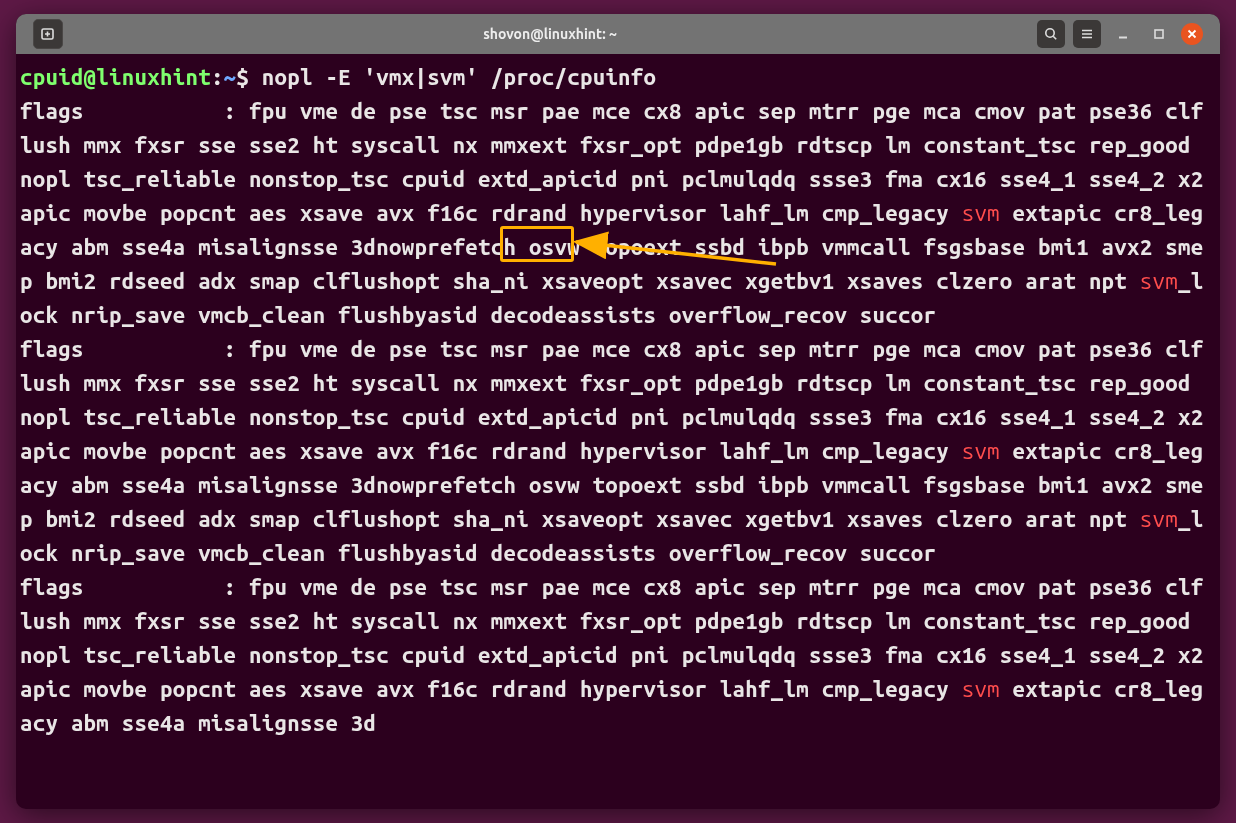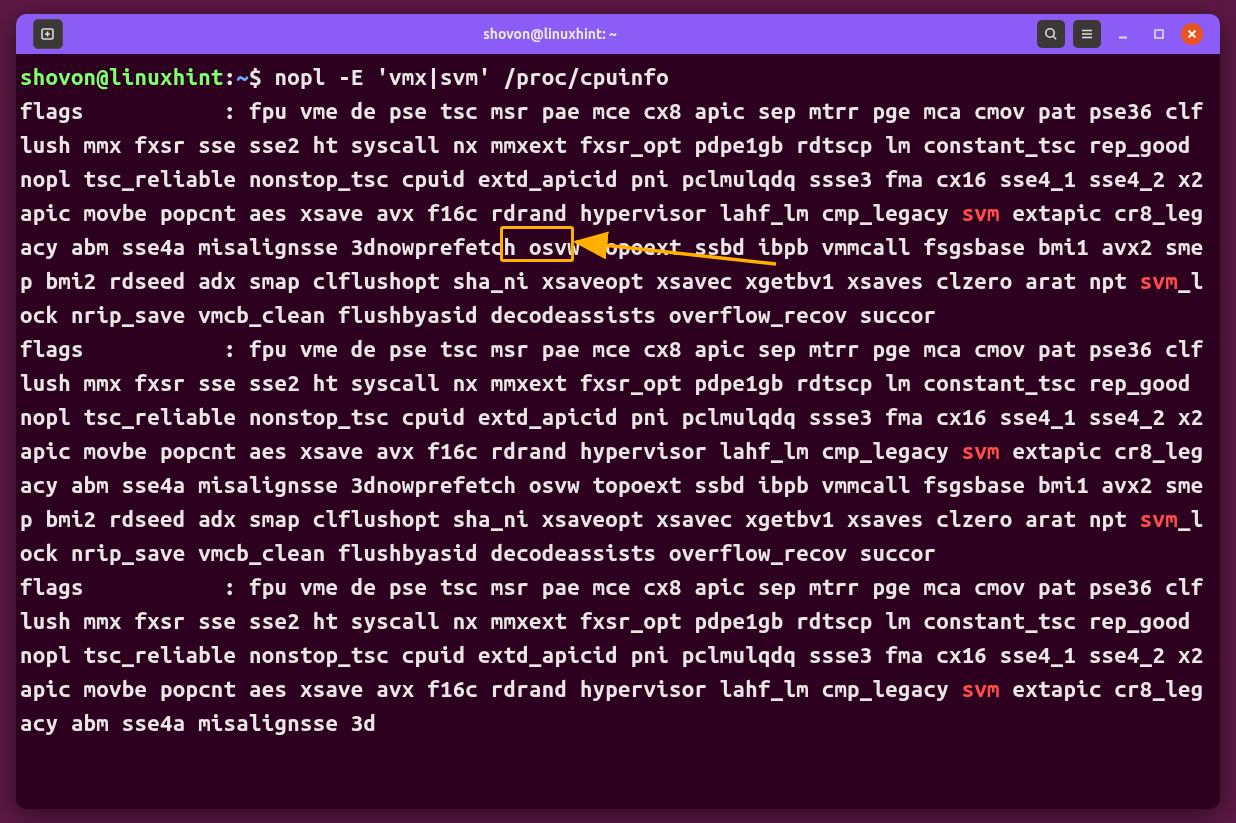--- a/index.html
+++ b/index.html
@@ -19,21 +19,21 @@
     height: 795px;
     background: #2c001e;
     border-radius: 10px;
     box-shadow: 0 6px 30px rgba(0,0,0,0.55);
     display: flex;
     flex-direction: column;
     overflow: hidden;
   }
   .titlebar {
     height: 40px;
-    background: #8b5cf6;
+    background: #737373;
     display: flex;
     align-items: center;
     padding: 0 17px;
     color: #ddd;
     font-family: "Ubuntu", "DejaVu Sans", sans-serif;
     font-size: 14px;
     flex-shrink: 0;
   }
   .tb-left, .tb-right { display: flex; align-items: center; gap: 8px; }
   .tb-center { flex: 1; text-align: center; font-weight: 600; color: #eee; }
@@ -59,21 +59,21 @@
     letter-spacing: 0.3px;
     white-space: pre-wrap;
     word-break: break-all;
     font-weight: 700;
     overflow: hidden;
     position: relative;
   }
   .prompt-user { color: #7fff6e; font-weight: 700; }
   .prompt-path { color: #6fa8ff; font-weight: 700; }
   .prompt-dollar { color: #e9e6e6; }
-  .hl { color: #ff4d4d; font-weight: 700; }
+  .hl { color: #ff4d4d; font-weight: 400; }
   
   .anno-box {
     position: absolute;
     border: 3px solid #ffb000;
     border-radius: 3px;
     pointer-events: none;
   }
   .anno-arrow {
     position: absolute;
     pointer-events: none;
@@ -117,21 +117,21 @@
         </svg>
       </div>
       <div class="tb-btn close">
         <svg width="12" height="12" viewBox="0 0 12 12" fill="none" stroke-width="1.8">
           <path d="M2.5 2.5l7 7M9.5 2.5l-7 7"></path>
         </svg>
       </div>
     </div>
   </div>
 
-  <div class="terminal"><span class="prompt-user">shovon@linuxhint</span><span class="prompt-dollar">:</span><span class="prompt-path">~</span><span class="prompt-dollar">$</span><span> </span><span>nopl -E 'vmx|svm' /proc/cpuinfo</span>
+  <div class="terminal"><span class="prompt-user">cpuid@linuxhint</span><span class="prompt-dollar">:</span><span class="prompt-path">~</span><span class="prompt-dollar">$</span><span> </span><span>nopl -E 'vmx|svm' /proc/cpuinfo</span>
 <span>flags           : fpu vme de pse tsc msr pae mce cx8 apic sep mtrr pge mca cmov pat pse36 clflush mmx fxsr sse sse2 ht syscall nx mmxext fxsr_opt pdpe1gb rdtscp lm constant_tsc rep_good nopl tsc_reliable nonstop_tsc cpuid extd_apicid pni pclmulqdq ssse3 fma cx16 sse4_1 sse4_2 x2apic movbe popcnt aes xsave avx f16c rdrand hypervisor lahf_lm cmp_legacy </span><span class="hl">svm</span><span> extapic cr8_legacy abm sse4a misalignsse 3dnowprefetch osvw topoext ssbd ibpb vmmcall fsgsbase bmi1 avx2 smep bmi2 rdseed adx smap clflushopt sha_ni xsaveopt xsavec xgetbv1 xsaves clzero arat npt </span><span class="hl">svm</span><span>_lock nrip_save vmcb_clean flushbyasid decodeassists overflow_recov succor
 </span><span>flags           : fpu vme de pse tsc msr pae mce cx8 apic sep mtrr pge mca cmov pat pse36 clflush mmx fxsr sse sse2 ht syscall nx mmxext fxsr_opt pdpe1gb rdtscp lm constant_tsc rep_good nopl tsc_reliable nonstop_tsc cpuid extd_apicid pni pclmulqdq ssse3 fma cx16 sse4_1 sse4_2 x2apic movbe popcnt aes xsave avx f16c rdrand hypervisor lahf_lm cmp_legacy </span><span class="hl">svm</span><span> extapic cr8_legacy abm sse4a misalignsse 3dnowprefetch osvw topoext ssbd ibpb vmmcall fsgsbase bmi1 avx2 smep bmi2 rdseed adx smap clflushopt sha_ni xsaveopt xsavec xgetbv1 xsaves clzero arat npt </span><span class="hl">svm</span><span>_lock nrip_save vmcb_clean flushbyasid decodeassists overflow_recov succor
 </span><span>flags           : fpu vme de pse tsc msr pae mce cx8 apic sep mtrr pge mca cmov pat pse36 clflush mmx fxsr sse sse2 ht syscall nx mmxext fxsr_opt pdpe1gb rdtscp lm constant_tsc rep_good nopl tsc_reliable nonstop_tsc cpuid extd_apicid pni pclmulqdq ssse3 fma cx16 sse4_1 sse4_2 x2apic movbe popcnt aes xsave avx f16c rdrand hypervisor lahf_lm cmp_legacy </span><span class="hl">svm</span><span> extapic cr8_legacy abm sse4a misalignsse 3d</span>
 
     
     <div class="anno-box" style="left:484px;top:172px;width:68px;height:30px;"></div>
     
     <svg class="anno-arrow" width="1204" height="760" style="left:0;top:0" viewBox="0 0 1204 760">
       <defs>
         <marker id="arrhead" markerWidth="10" markerHeight="8" refX="9" refY="4" orient="auto">

